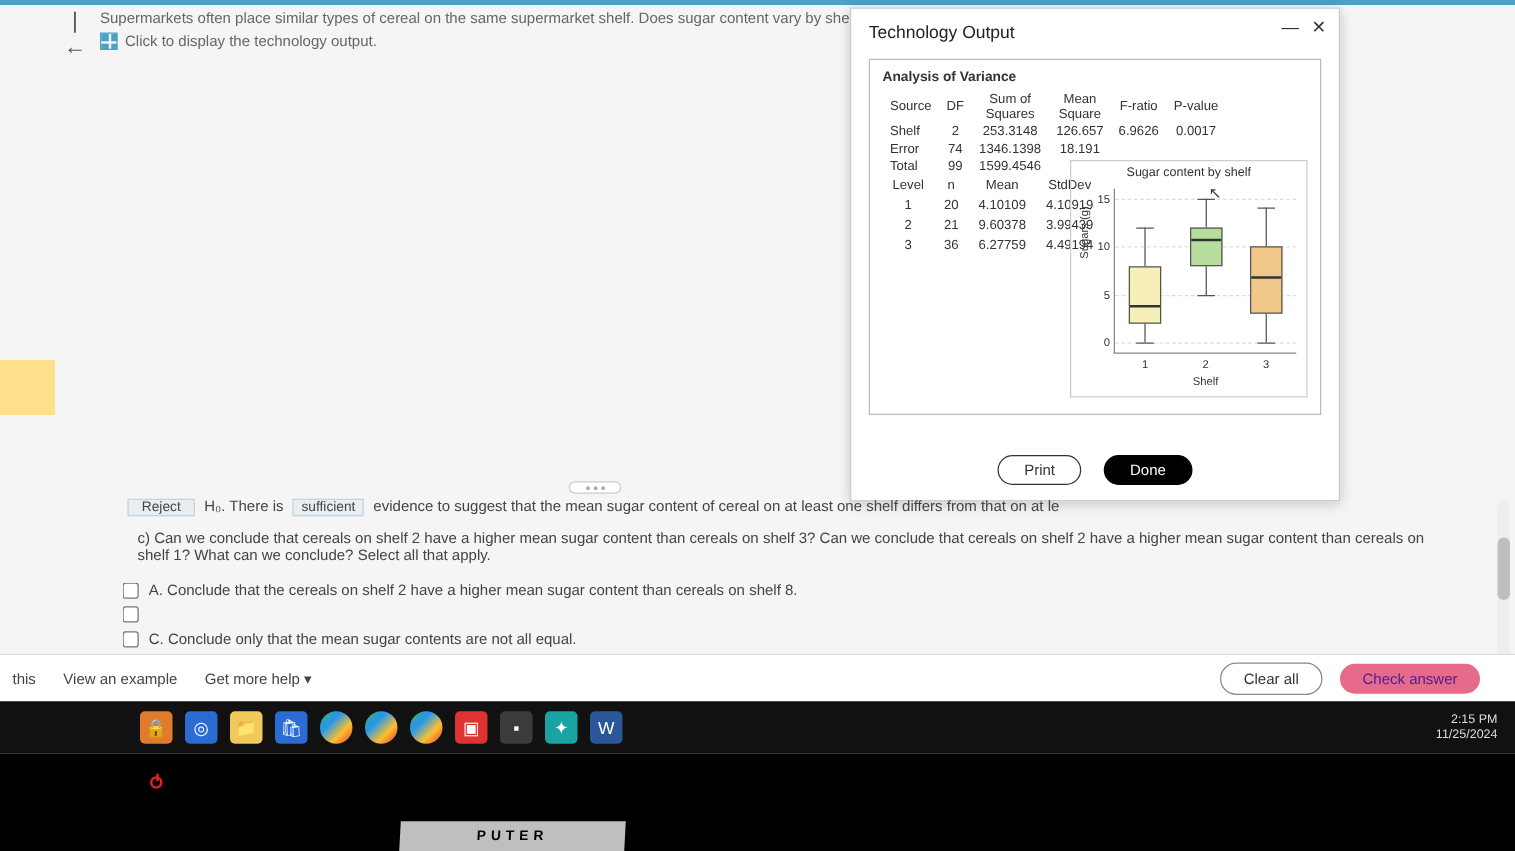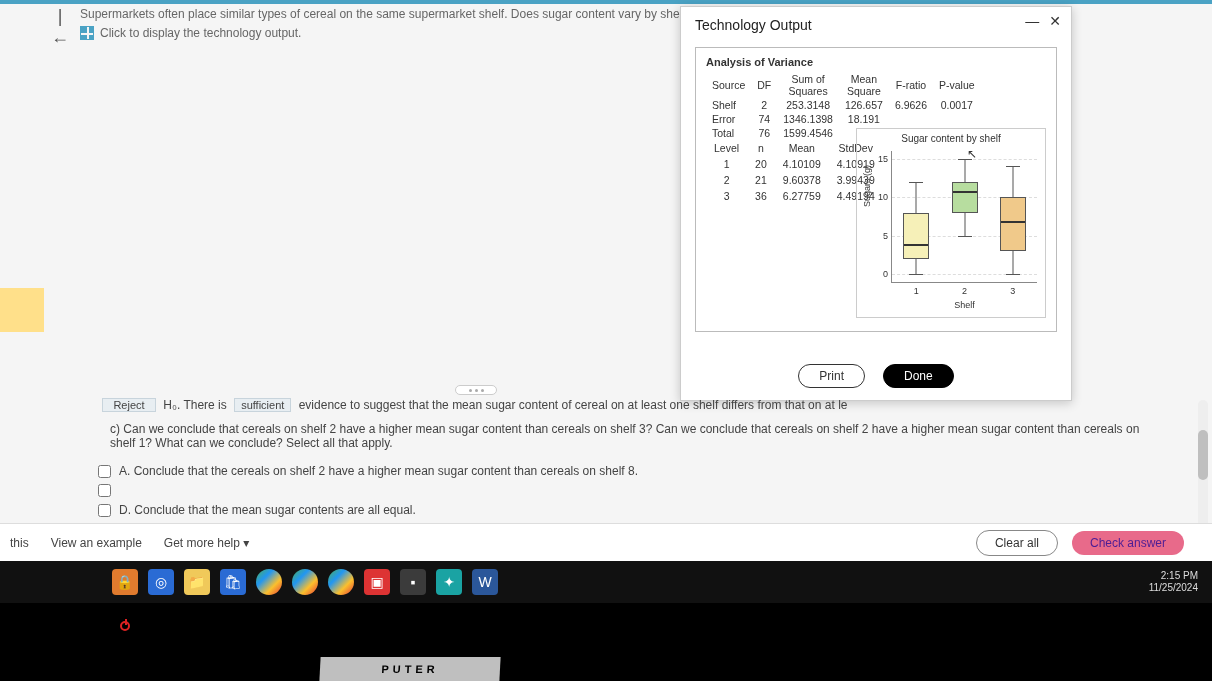--- a/index.html
+++ b/index.html
@@ -213,21 +213,21 @@
       <tr>
             <td>Error</td>
             <td>74</td>
             <td>1346.1398</td>
             <td>18.191</td>
             <td></td>
             <td></td>
           </tr>
       <tr>
             <td>Total</td>
-            <td>76</td>
+            <td>99</td>
             <td>1599.4546</td>
             <td></td>
             <td></td>
             <td></td>
           </tr>
     </tbody>
       </table>
 
     <div class="level-block">
       <table class="levels">
@@ -322,20 +322,24 @@
   <div class="options">
     <label class="opt">
         <input type="checkbox" style="">
         <span>A.  Conclude that the cereals on shelf 2 have a higher mean sugar content than cereals on shelf 8.</span>
       </label>
     <label class="opt">
         <input type="checkbox" style="">
       </label>
     <label class="opt">
         <input type="checkbox" style="">
+        <span>C.  Conclude only that the mean sugar contents are not all equal.</span>
+      </label>
+    <label class="opt">
+        <input type="checkbox" style="">
         <span>D.  Conclude that the mean sugar contents are all equal.</span>
       </label>
   </div>
 </div>
 
 <div class="scrollbar">
     <div class="thumb"></div>
   </div>
 
 <div class="bottombar">

